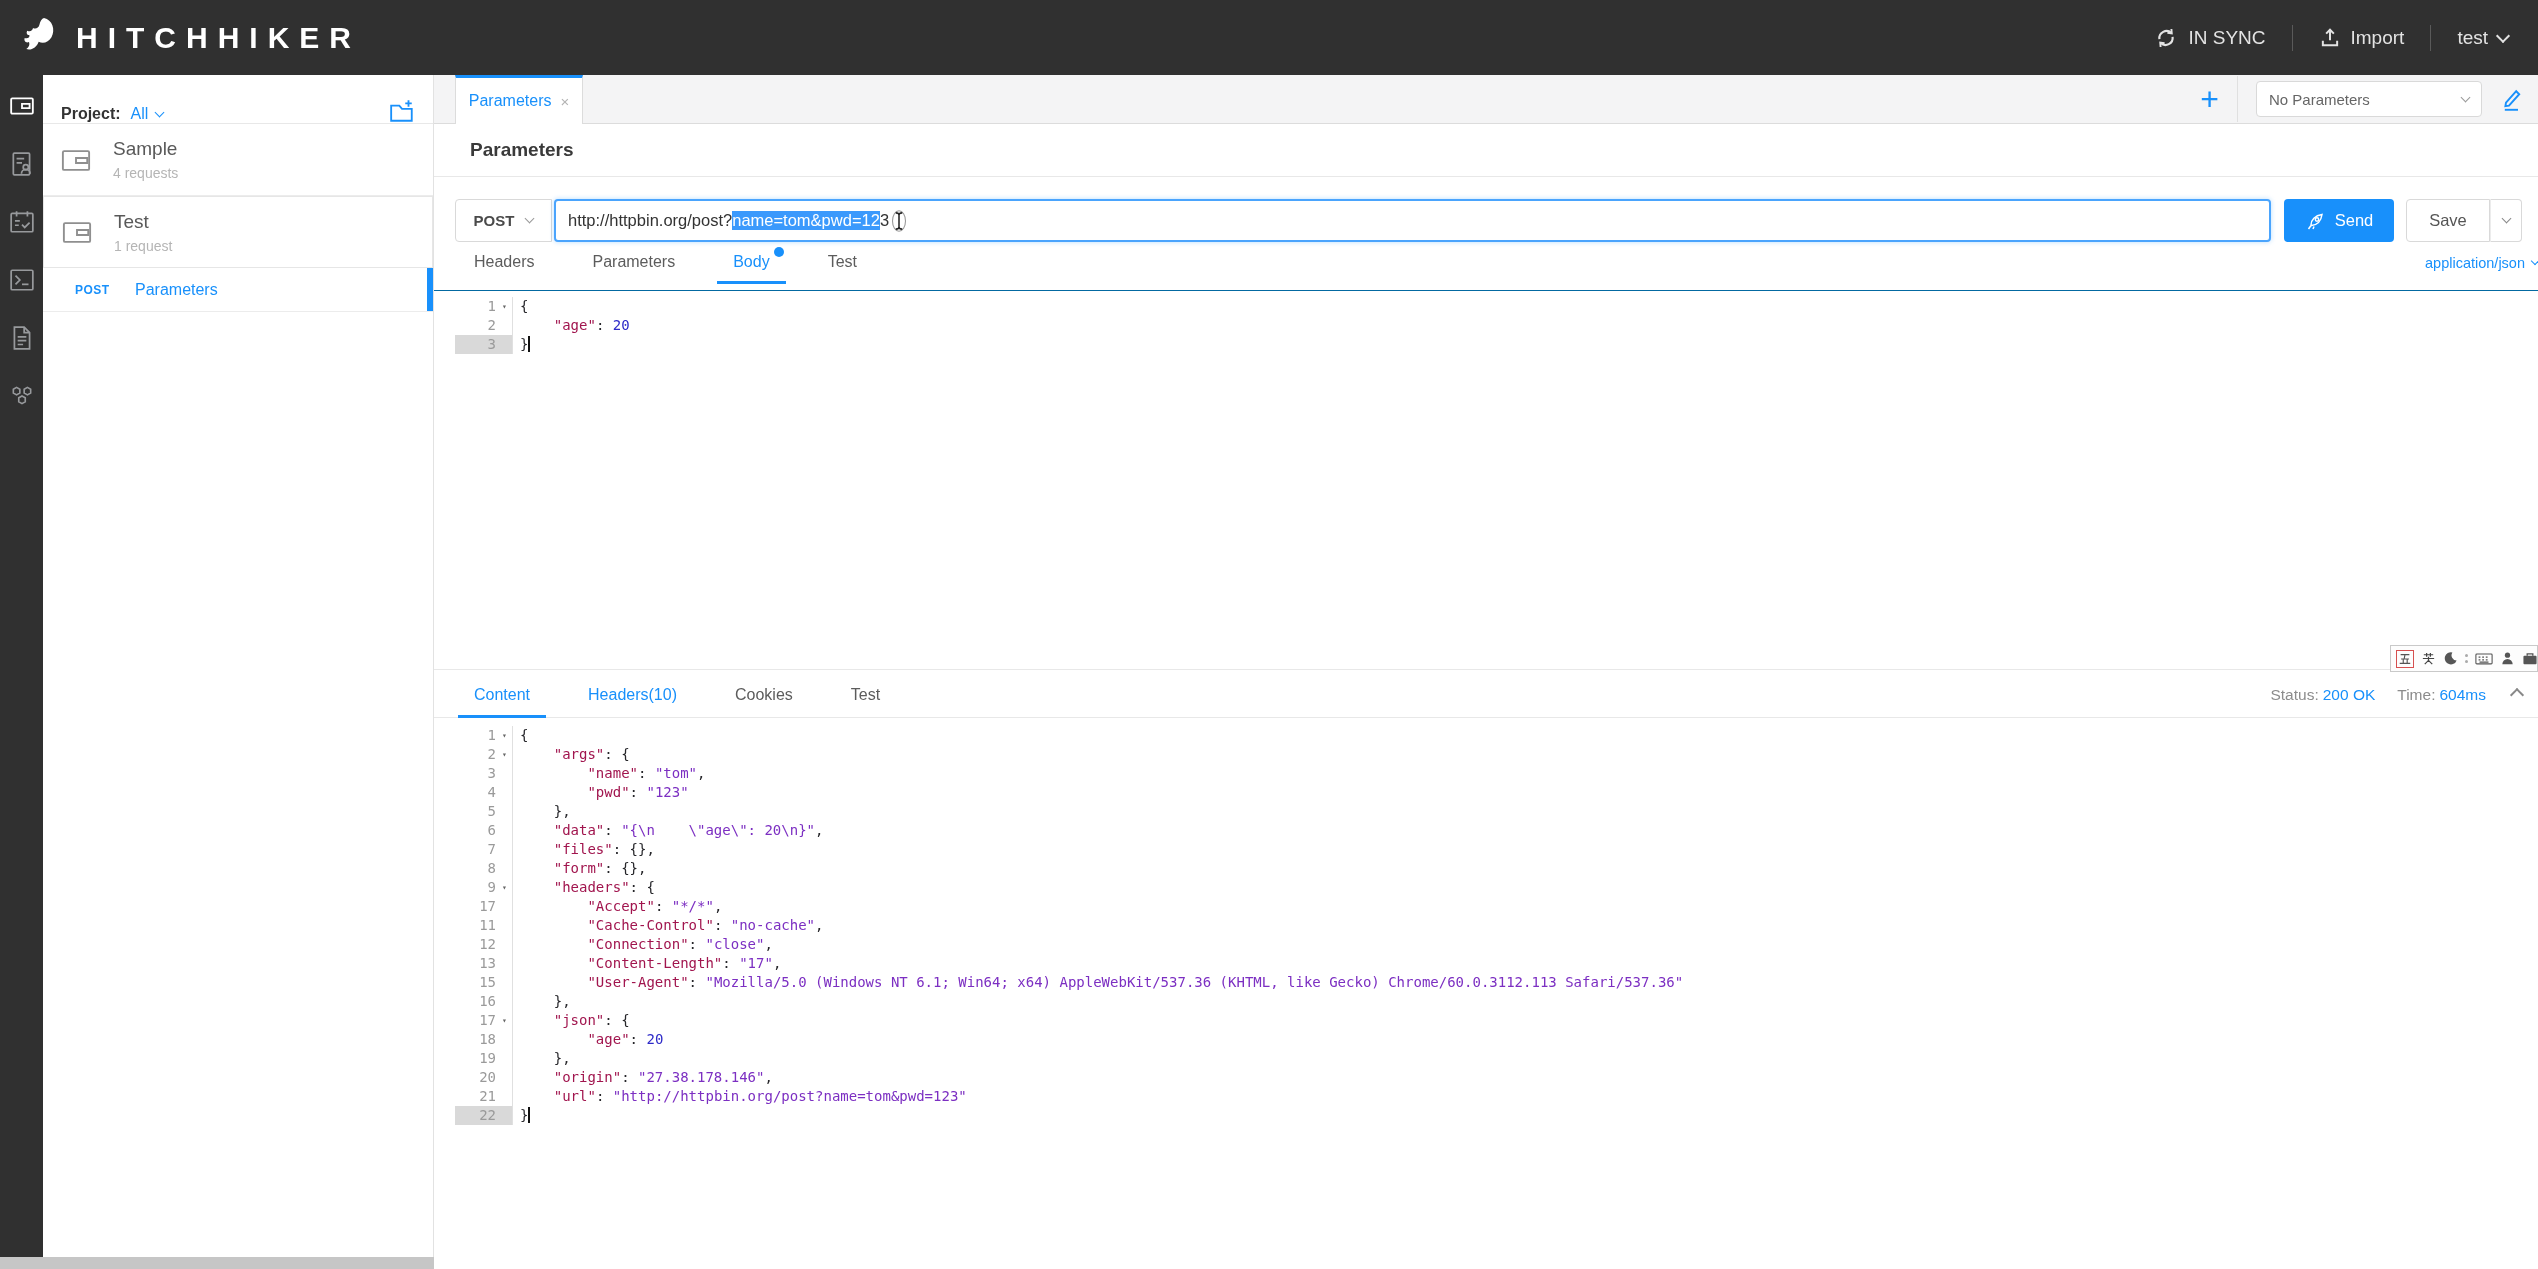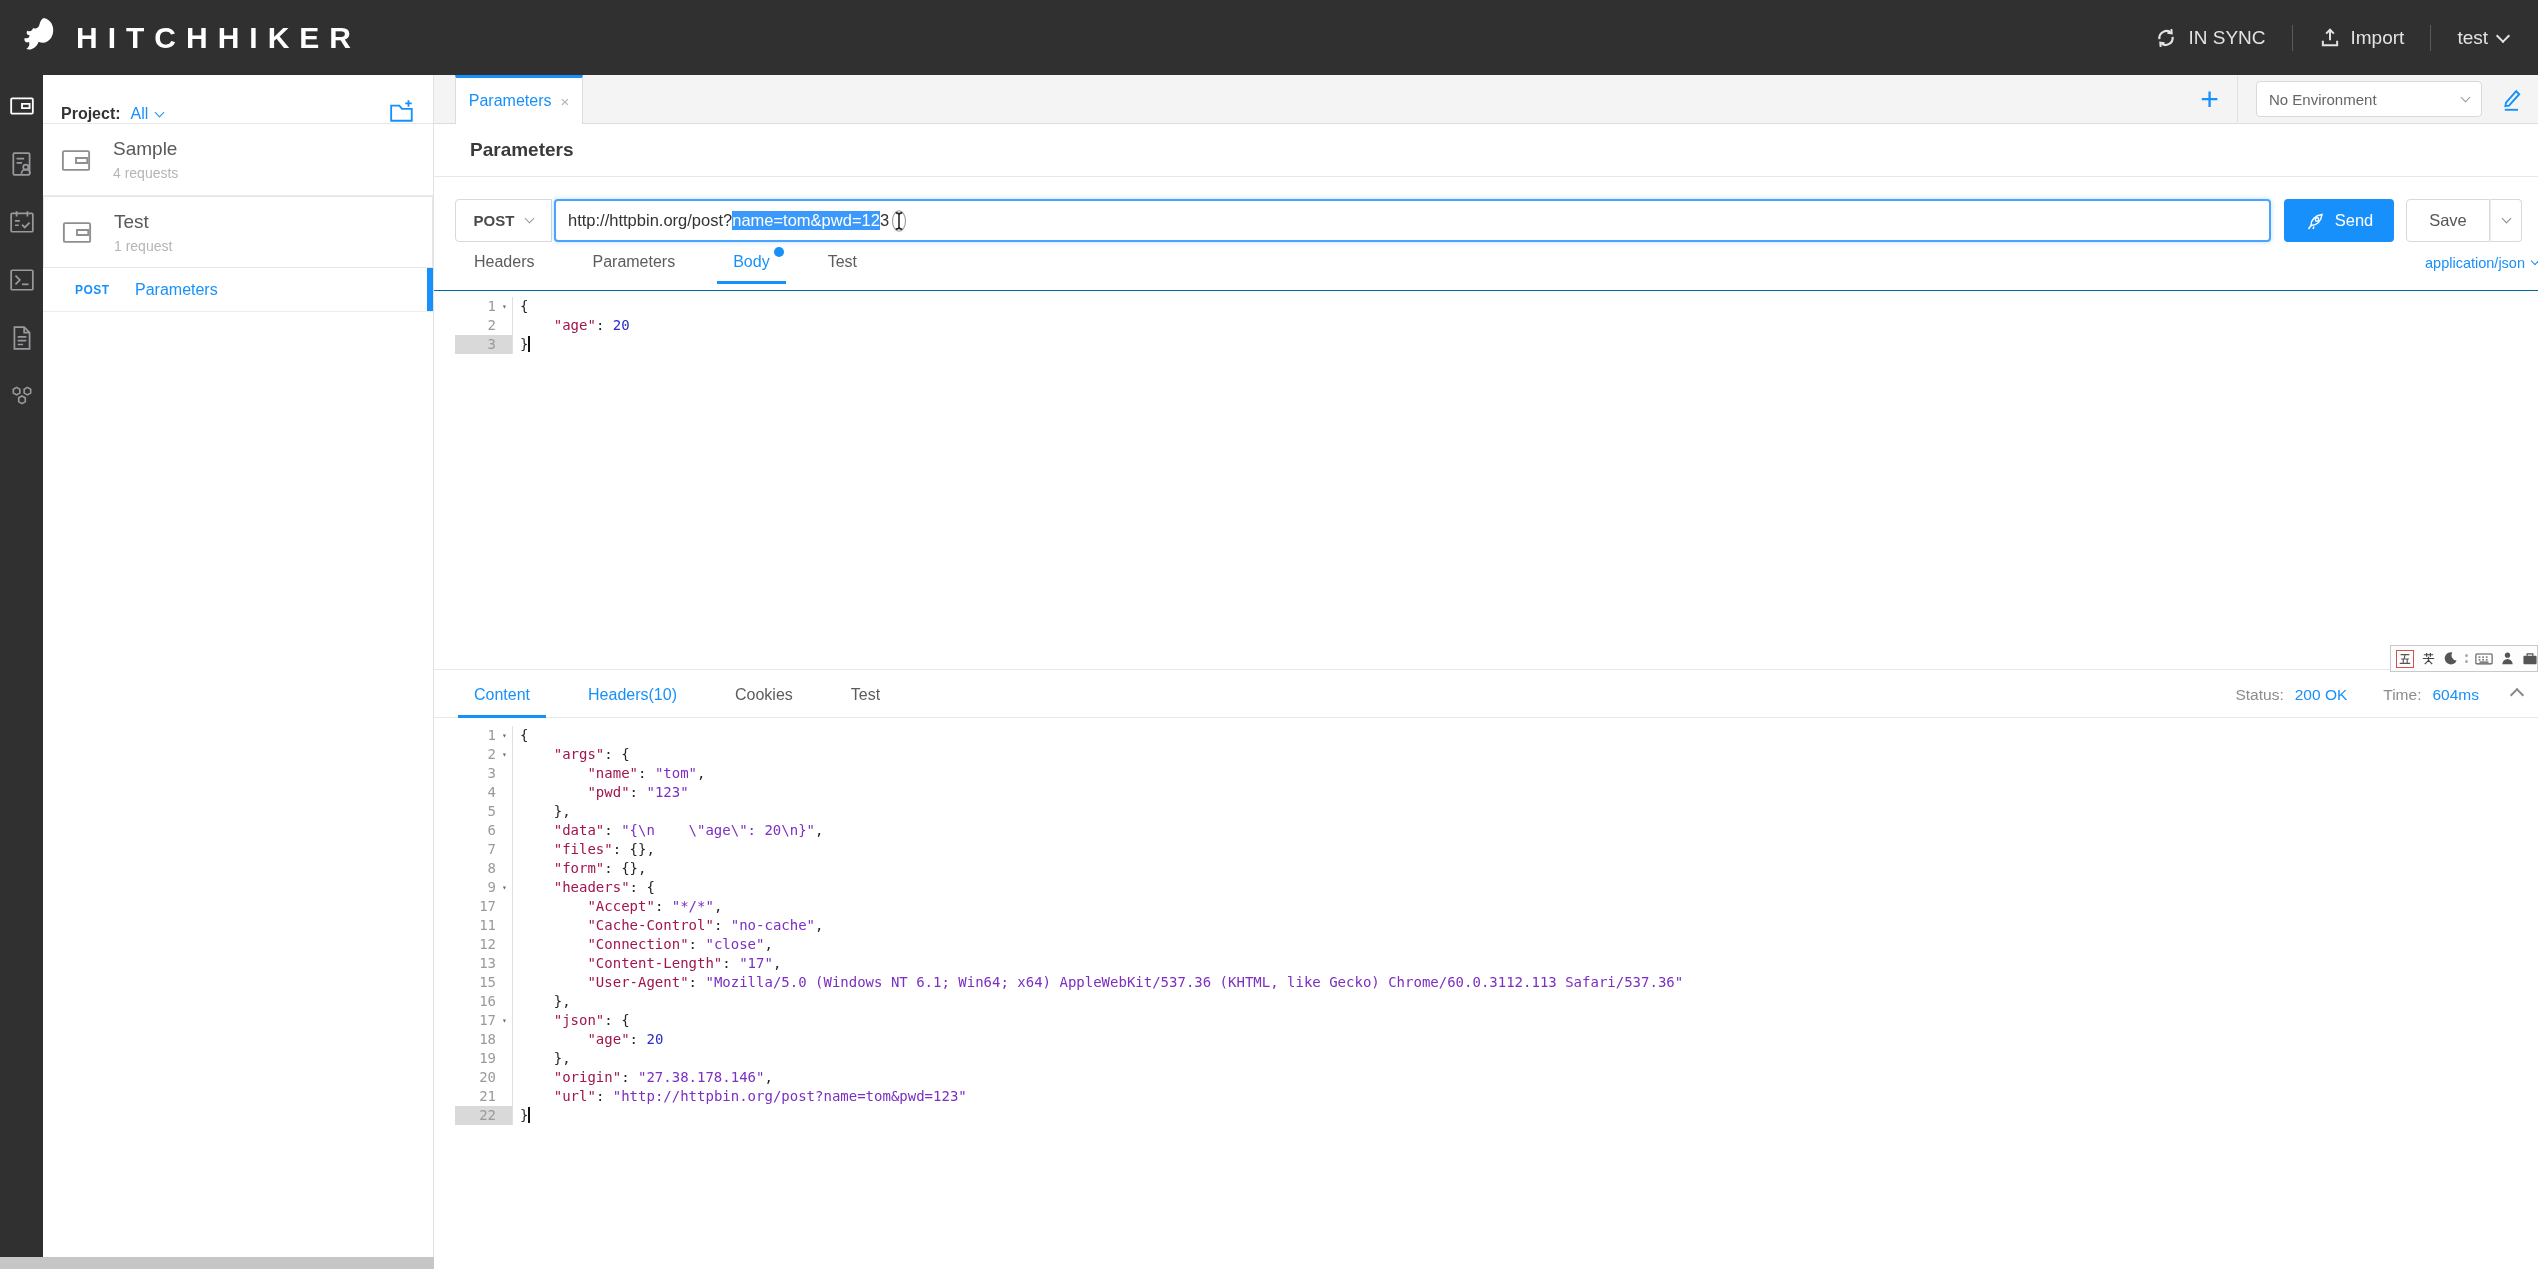--- a/index.html
+++ b/index.html
@@ -110,21 +110,21 @@
   .tok-n{color:#2d2ac8}
   .cm-cursor{display:inline-block;width:1.5px;height:16px;background:#111;vertical-align:-3px}
 
   
   .response{border-top:1px solid #e8e8e8;flex:1;display:flex;flex-direction:column;min-height:0}
   .resp-tabs{height:47px;flex:0 0 47px;display:flex;align-items:flex-end;padding:0 16px 0 24px;border-bottom:1px solid #e8e8e8}
   .resp-tab{padding:0 16px 13px;margin-right:26px;font-size:16px;color:#5c5c5c;position:relative;cursor:pointer}
   .resp-tab.active{color:#1890fb}
   .resp-tab.active::after{content:"";position:absolute;left:0;right:0;bottom:-1px;height:3px;background:#1890fb}
   .resp-tab.linked{color:#1890fb}
-  .resp-status{margin-left:auto;display:flex;align-items:flex-start;gap:11px;padding-bottom:13px;font-size:15.5px;color:#8c8c8c}
+  .resp-status{margin-left:auto;display:flex;align-items:flex-start;gap:4px;padding-bottom:13px;font-size:15.5px;color:#8c8c8c}
   .resp-status .val{color:#1890fb}
   .resp-status .collapse{margin-left:22px;color:#888;cursor:pointer}
   .resp-editor{padding-top:8px}
 
   
   .ime{position:absolute;top:645px;right:0;width:148px;height:27px;background:#fdfdfd;
        border:1px solid #c9c9c9;box-sizing:border-box;display:flex;align-items:center;gap:7px;
        padding:0 0 0 5px;overflow:hidden;z-index:6}
   .ime-box{border:1px solid #d65050;display:flex;align-items:center;justify-content:center;padding:1px}
   .ime-dots{display:flex;flex-direction:column;gap:3px}
@@ -276,21 +276,21 @@
 
     <div class="doc-tabbar">
       <div class="doc-tab">
         <span class="doc-tab-label">Parameters</span>
         <span class="doc-tab-close">×</span>
       </div>
       <div class="tabbar-right">
         <span class="add-tab">+</span>
         <span class="tabbar-vdiv"></span>
         <div class="env-select">
-          <span>No Environment</span>
+          <span>No Parameters</span>
           <i class="chev"></i>
         </div>
         <span class="edit-env">
           <svg width="24" height="24" viewBox="0 0 20 20" fill="none" stroke="#1890fb" stroke-width="1.6">
             <path d="M5,13 L13.5,3.5 L16,6 L7.5,15.5 L4.5,16 Z"></path>
             <path d="M4,19 H15"></path>
           </svg>
         </span>
       </div>
     </div>

